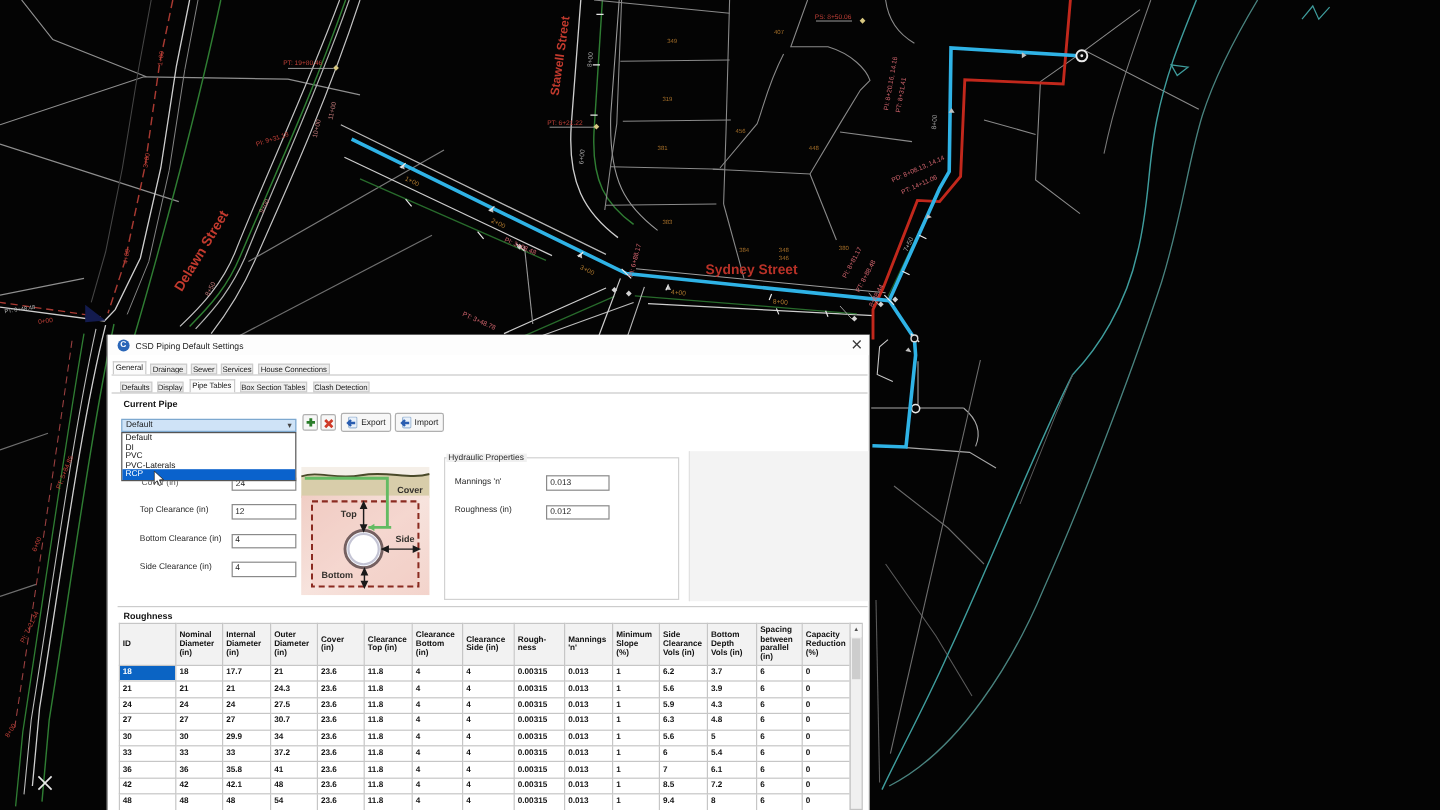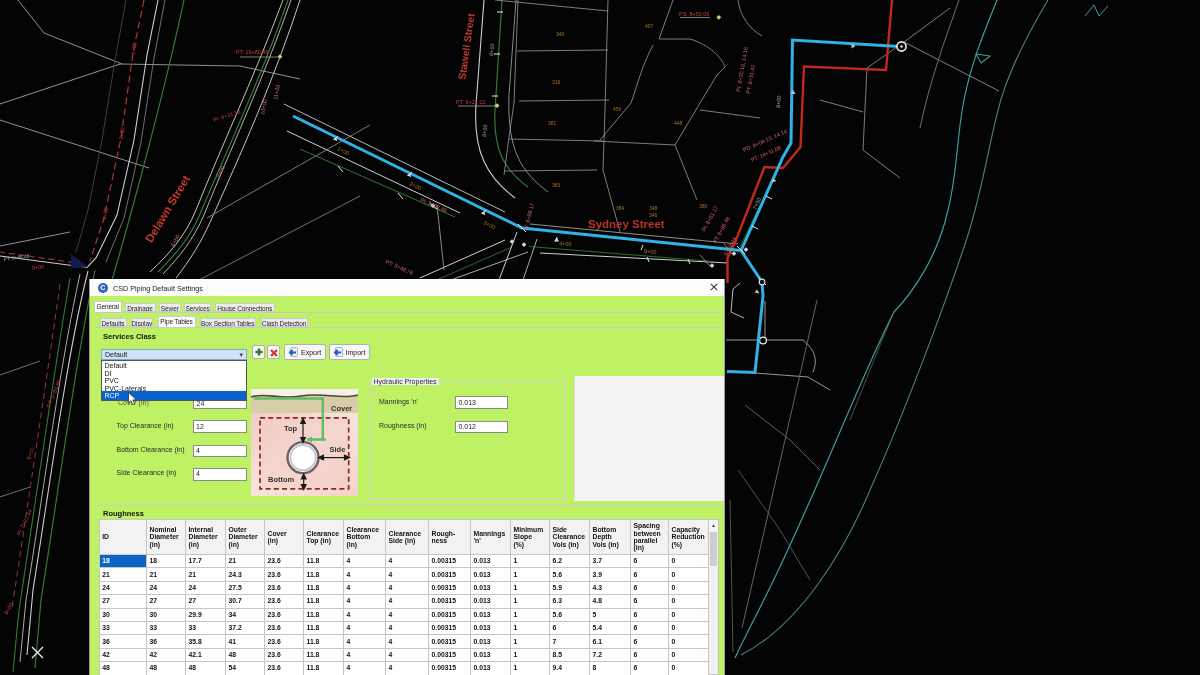--- a/index.html
+++ b/index.html
@@ -1,19 +1,19 @@
 <!DOCTYPE html>
 <html><head>
 <meta charset="utf-8">
 <style>
 html,body{margin:0;padding:0;background:#000;}
 #stage{position:relative;width:1200px;height:675px;overflow:hidden;background:#030303;
   font-family:"Liberation Sans",sans-serif;}
 #map{position:absolute;left:0;top:0;filter:blur(0.35px);}
-#dlg{position:absolute;left:89px;top:279px;width:636px;height:396px;background:#bef264;
+#dlg{position:absolute;left:89px;top:279px;width:636px;height:396px;background:#ffffff;
   border-left:1px solid #9a9a9a;border-right:1px solid #9a9a9a;box-sizing:border-box;
   font-family:"Liberation Sans",sans-serif;}
 .tbar{position:absolute;left:0;top:0;width:100%;height:17px;background:#fdfdfd;}
 .ticon{position:absolute;left:8px;top:3.5px;width:10px;height:10px;border-radius:50%;
   background:#2a66b8;}
 .ticon:after{content:"C";position:absolute;left:2.2px;top:1.2px;font-size:7px;font-weight:bold;
   color:#fff;font-family:"Liberation Sans",sans-serif;}
 .ttxt{position:absolute;left:23px;top:4.5px;font-size:7.2px;color:#222;}
 .tabs{position:absolute;font-size:7px;color:#222;}
 .tab{position:absolute;border:1px solid #cbcbcb;background:#ededed;text-align:center;
@@ -280,21 +280,21 @@
  </div>
  <div style="position:absolute;left:3px;top:32.7px;width:630px;height:1px;background:#c9c9c9;"></div>
  <div class="tabs">
   <div class="tab" style="left:9.5px;top:38.5px;width:27px;height:9.5px;">Defaults</div>
   <div class="tab" style="left:40.5px;top:38.5px;width:22px;height:9.5px;">Display</div>
   <div class="tab sel" style="left:67.5px;top:37px;width:38px;height:11px;">Pipe Tables</div>
   <div class="tab" style="left:110px;top:38.5px;width:55.5px;height:9.5px;">Box Section Tables</div>
   <div class="tab" style="left:170.5px;top:38.5px;width:47px;height:9.5px;">Clash Detection</div>
  </div>
  <div style="position:absolute;left:3px;top:47.7px;width:630px;height:1px;background:#c9c9c9;"></div>
- <div class="lbl bold" style="left:13px;top:52.5px;font-size:7.5px;">Services Class</div>
+ <div class="lbl bold" style="left:13px;top:52.5px;font-size:7.5px;">Current Pipe</div>
 
  <div class="lbl" style="left:28px;top:119.5px;color:#555;">Cover (in)</div>
  <div class="tbx" style="left:103px;top:118.5px;width:54px;height:11.5px;">24</div>
 
  <div style="position:absolute;left:11px;top:69.5px;width:146px;height:11.5px;background:#cfe3f7;
    border:1px solid #7da8cf;box-sizing:border-box;">
    <span style="position:absolute;left:3px;top:1.5px;font-size:7px;color:#1a1a1a;">Default</span>
    <span style="position:absolute;right:3px;top:1px;font-size:7px;color:#444;">▾</span>
  </div>
 

